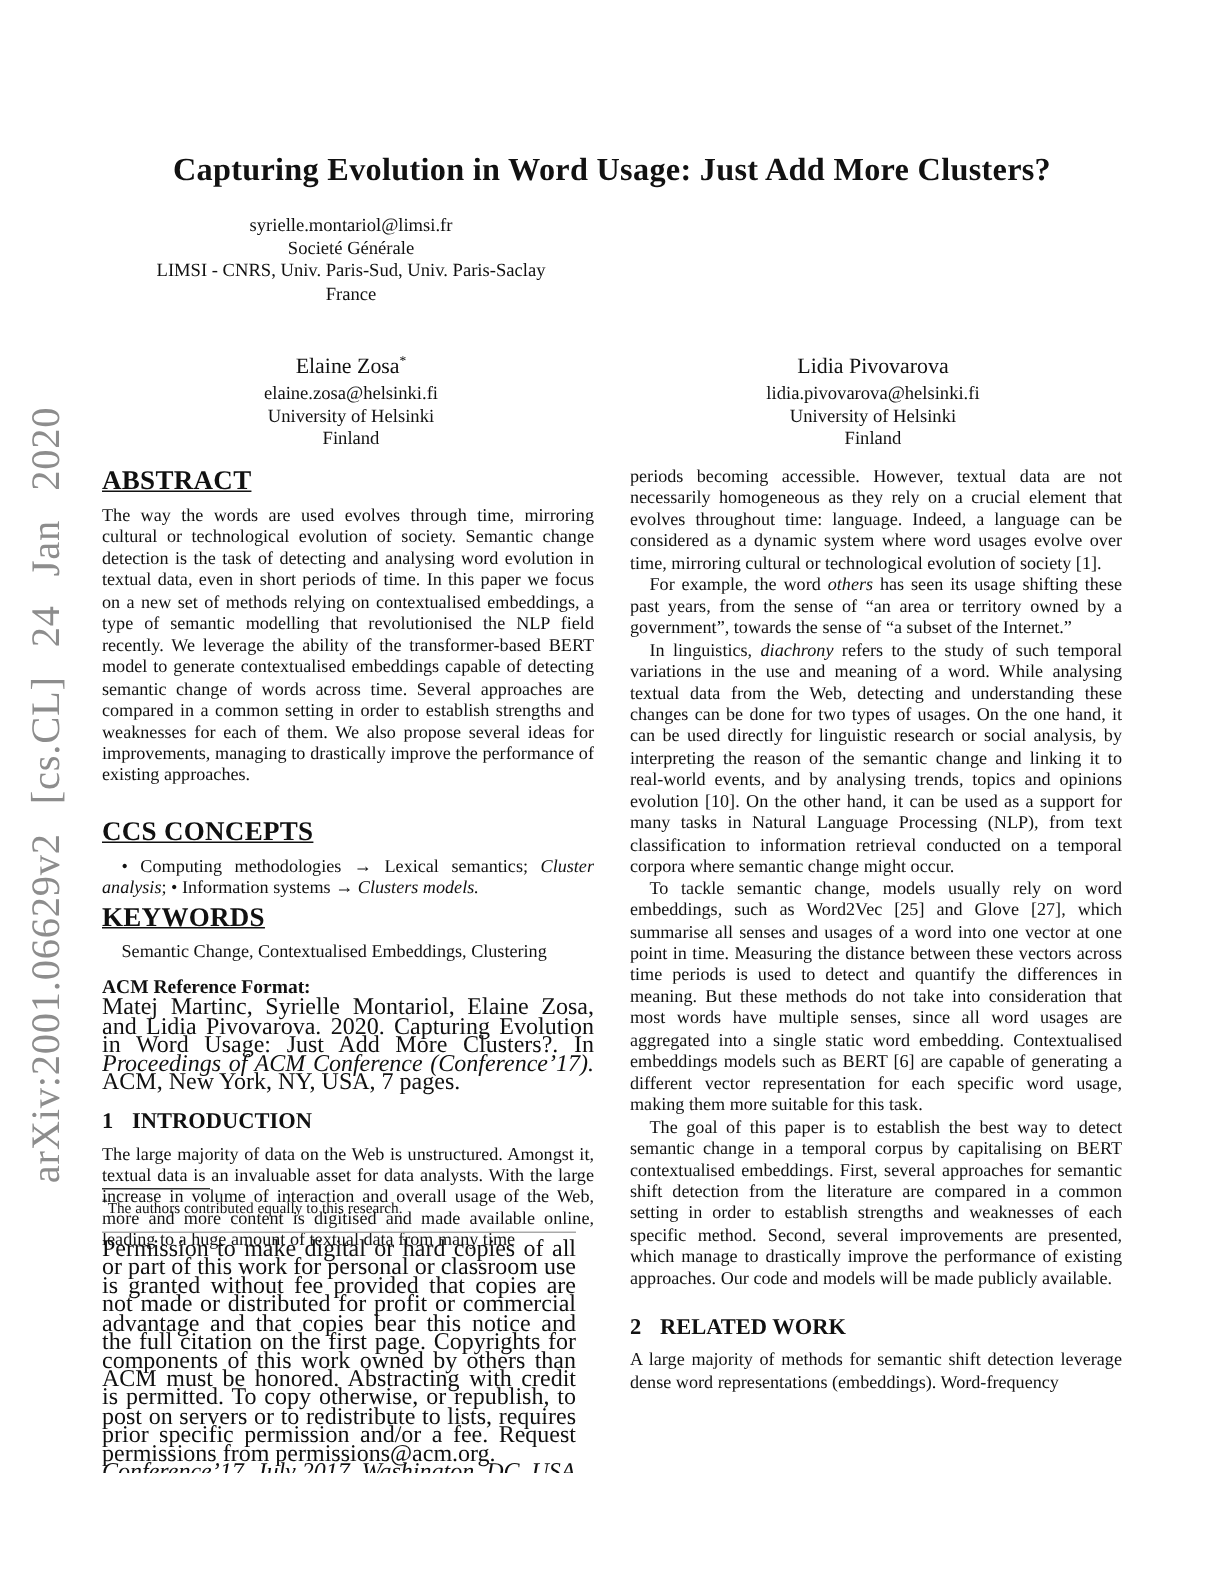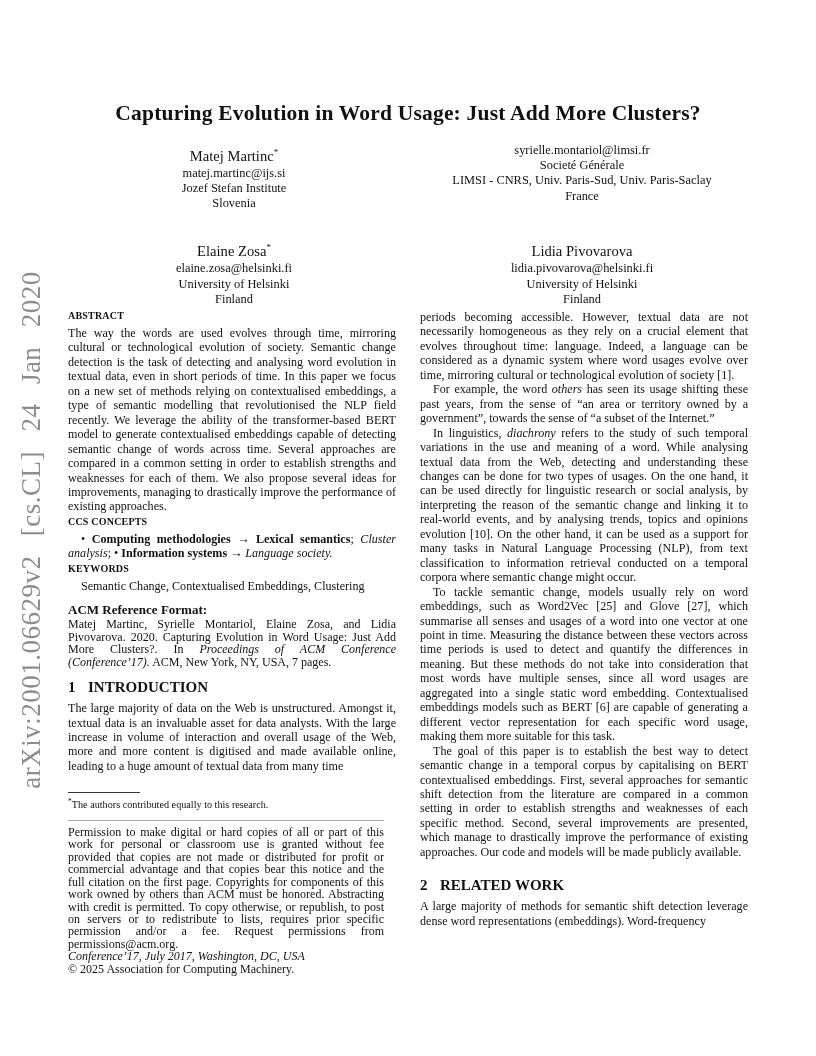--- a/index.html
+++ b/index.html
@@ -49,37 +49,37 @@
   }
   .col { width: 328px; position: relative; overflow: hidden; }
 
   .body-text {
     font-size: 12.1px; line-height: 14.45px;
     text-align: justify;
     hyphens: auto;
   }
   p.indent { text-indent: 13px; }
   .it { font-style: italic; }
-  .bd { font-weight: bold; }
+  .bd { font-weight: normal; }
 
   .h-abs {
-    font-size: 10px; font-weight: bold;
-    margin: 0 0 5px 0; letter-spacing: 0.2px;
+    font-size: 18px; font-weight: bold;
+    margin: 0 0 5px 0; letter-spacing: 0.2px; text-decoration: underline;
   }
-  .h-space { margin-top: 2px; }
+  .h-space { margin-top: 20px; }
   .h-num {
     font-size: 15px; font-weight: bold;
     margin: 11px 0 5px 0;
   }
   .h-num .num { display: inline-block; min-width: 20px; }
 
   .ccs-line { text-indent: 13px; }
   .kw-line { text-indent: 13px; }
 
-  .small-text { font-size: 12px; line-height: 12.45px; text-align: justify; }
+  .small-text { font-size: 16px; line-height: 12.45px; text-align: justify; }
   .acmref-head { font-size: 13px; font-weight: bold; margin-top: 9px; }
 
   
   .footblock { position: absolute; top: 482px; left: 0; right: 12px; }
   .fn-rule { width: 72px; border: 0; border-top: 1.2px solid #333; margin-bottom: 3px; }
   .fn-text { font-size: 10.2px; line-height: 12.4px; }
   .fn-text sup { font-size: 7.5px; }
   .perm-rule { border: 0; border-top: 1.5px solid #a9a9a9; margin: 8px 0 5px 0; }
   .perm p { text-align: justify; }
   .perm .meta { text-align: left; }
@@ -88,26 +88,20 @@
 <body>
 
 <div class="page">
 
   <div class="watermark">arXiv:2001.06629v2 [cs.CL] 24 Jan 2020</div>
 
   <div class="title">Capturing Evolution in Word Usage: Just Add More Clusters?</div>
 
   <div class="authors">
     <div class="author-row">
-      <div class="author">
-        <div class="name"><span>Matej Martinc</span><sup>*</sup></div>
-        <div class="aline">matej.martinc@ijs.si</div>
-        <div class="aline">Jozef Stefan Institute</div>
-        <div class="aline">Slovenia</div>
-      </div>
       <div class="author">
         <div class="aline">syrielle.montariol@limsi.fr</div>
         <div class="aline">Societé Générale</div>
         <div class="aline">LIMSI - CNRS, Univ. Paris-Sud, Univ. Paris-Saclay</div>
         <div class="aline">France</div>
       </div>
     </div>
     <div class="author-row">
       <div class="author">
         <div class="name"><span>Elaine Zosa</span><sup>*</sup></div>
@@ -127,21 +121,21 @@
   <div class="cols">
 
     <div class="col">
       <div class="h-abs">ABSTRACT</div>
       <div class="body-text">
         <p>The way the words are used evolves through time, mirroring cultural or technological evolution of society. Semantic change detection is the task of detecting and analysing word evolution in textual data, even in short periods of time. In this paper we focus on a new set of methods relying on contextualised embeddings, a type of semantic modelling that revolutionised the NLP field recently. We leverage the ability of the transformer-based BERT model to generate contextualised embeddings capable of detecting semantic change of words across time. Several approaches are compared in a common setting in order to establish strengths and weaknesses for each of them. We also propose several ideas for improvements, managing to drastically improve the performance of existing approaches.</p>
       </div>
 
       <div class="h-abs h-space">CCS CONCEPTS</div>
       <div class="body-text">
-        <p class="ccs-line"><span>• </span><span class="bd">Computing methodologies</span><span> → </span><span class="bd">Lexical semantics</span><span>; </span><span class="it">Cluster analysis</span><span>; • </span><span class="bd">Information systems</span><span> → </span><span class="it">Language society.</span></p>
+        <p class="ccs-line"><span>• </span><span class="bd">Computing methodologies</span><span> → </span><span class="bd">Lexical semantics</span><span>; </span><span class="it">Cluster analysis</span><span>; • </span><span class="bd">Information systems</span><span> → </span><span class="it">Clusters models.</span></p>
       </div>
 
       <div class="h-abs" style="margin-top:2px">KEYWORDS</div>
       <div class="body-text">
         <p class="kw-line">Semantic Change, Contextualised Embeddings, Clustering</p>
       </div>
 
       <div class="acmref-head">ACM Reference Format:</div>
       <div class="small-text">
         <p><span>Matej Martinc, Syrielle Montariol, Elaine Zosa, and Lidia Pivovarova. 2020. Capturing Evolution in Word Usage: Just Add More Clusters?. In </span><span class="it">Proceedings of ACM Conference (Conference’17).</span><span> ACM, New York, NY, USA, 7 pages.</span></p>

